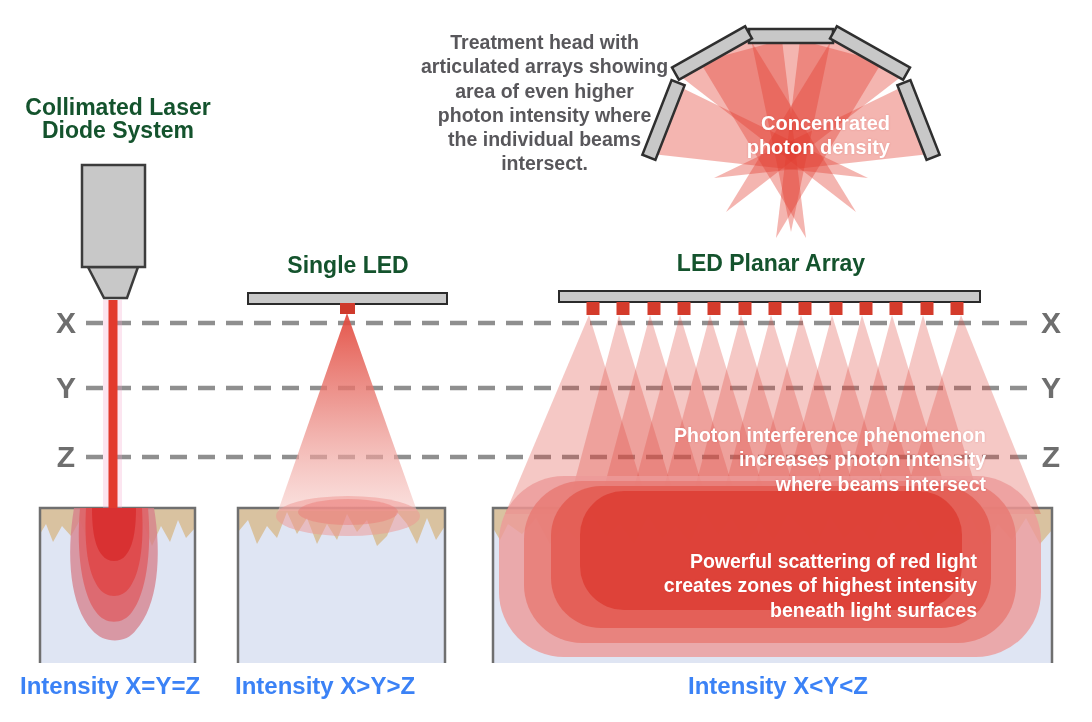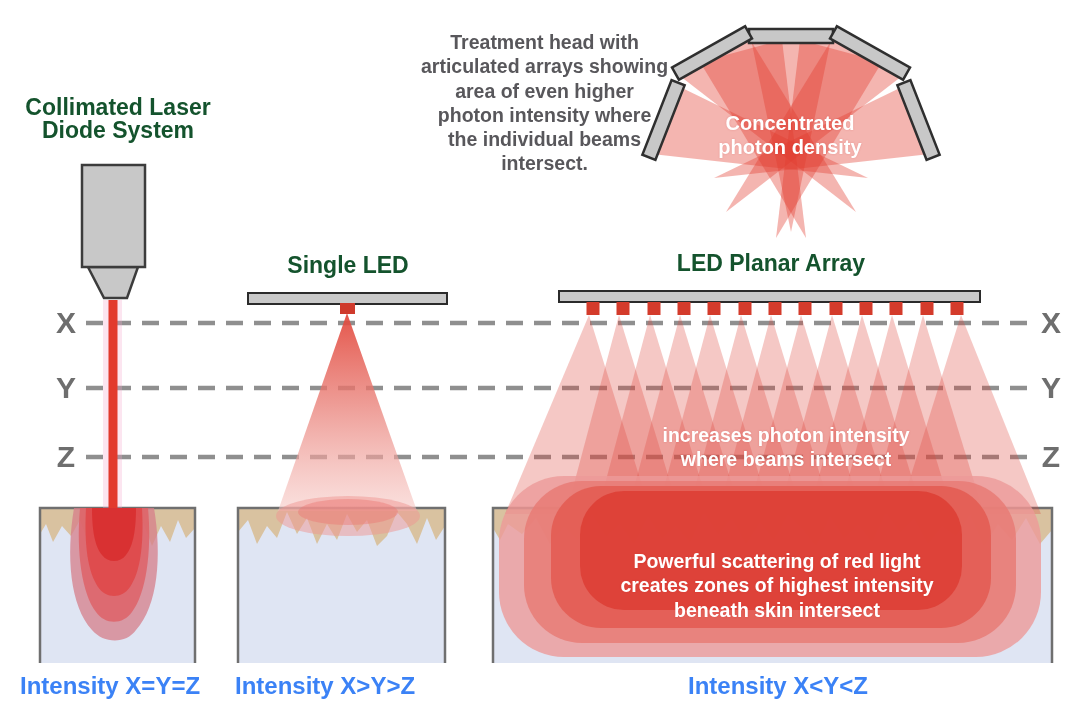--- a/index.html
+++ b/index.html
@@ -4,21 +4,21 @@
 <style>
   html,body{margin:0;padding:0;background:#ffffff;}
   #stage{
     position:relative;width:1092px;height:722px;overflow:hidden;background:#ffffff;
     font-family:"Liberation Sans", sans-serif;
   }
   #gfx{position:absolute;left:0;top:0;}
   .t{position:absolute;white-space:nowrap;}
   .navy{color:#14532d;font-weight:bold;font-size:23px;line-height:23px;text-align:center;}
   .gray-note{color:#58575b;font-weight:bold;font-size:19.5px;line-height:24.3px;text-align:center;}
-  .white-note{color:#ffffff;font-weight:bold;font-size:19.5px;line-height:24.3px;text-align:center;text-shadow:0 0 2px rgba(200,40,40,.25);}
+  .white-note{color:#ffffff;font-weight:bold;font-size:19.5px;line-height:24.3px;text-align:right;text-shadow:0 0 2px rgba(200,40,40,.25);}
   .depth{color:#6e6e6e;font-weight:bold;font-size:30px;line-height:30px;text-align:center;width:34px;}
   .intensity{color:#3b82f6;font-weight:bold;font-size:24px;line-height:28px;text-align:center;}
 </style>
 </head>
 <body>
 
 <div id="stage">
 
   <svg id="gfx" width="1092" height="722" viewBox="0 0 1092 722">
     <defs>
@@ -154,27 +154,28 @@
 
   <div class="t depth" style="left:49px;top:308px;">X</div>
   <div class="t depth" style="left:49px;top:373px;">Y</div>
   <div class="t depth" style="left:49px;top:442px;">Z</div>
 
   <div class="t depth" style="left:1034px;top:308px;">X</div>
   <div class="t depth" style="left:1034px;top:373px;">Y</div>
   <div class="t depth" style="left:1034px;top:442px;">Z</div>
 
   <div class="t white-note" style="left:586px;top:423px;width:400px;">
+    <div>Photon interference phenomenon</div>
     <div>increases photon intensity</div>
     <div>where beams intersect</div>
   </div>
 
   <div class="t white-note" style="left:577px;top:549px;width:400px;">
     <div>Powerful scattering of red light</div>
     <div>creates zones of highest intensity</div>
-    <div>beneath skin intersect</div>
+    <div>beneath light surfaces</div>
   </div>
 
   <div class="t intensity" style="left:20px;top:672px;width:180px;">Intensity X=Y=Z</div>
   <div class="t intensity" style="left:235px;top:672px;width:180px;">Intensity X&gt;Y&gt;Z</div>
   <div class="t intensity" style="left:658px;top:672px;width:240px;">Intensity X&lt;Y&lt;Z</div>
 
 </div>
 
 </body></html>

